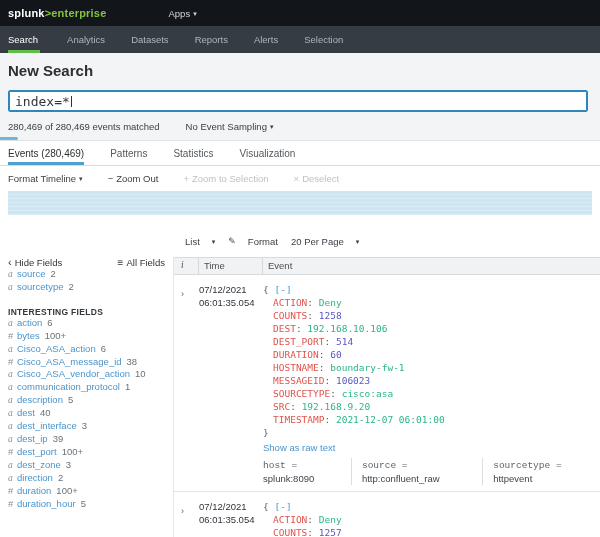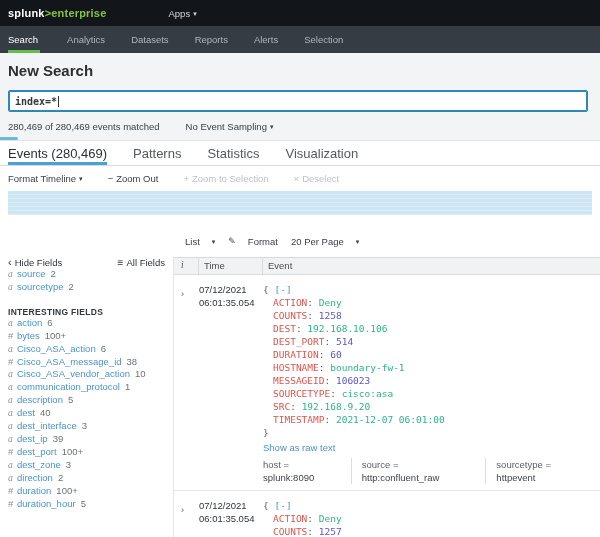--- a/index.html
+++ b/index.html
@@ -18,30 +18,30 @@
   .nav-item { font-size:9.5px; color:#aeb5bc; display:flex; align-items:center; padding:0 13px; cursor:pointer; position:relative; }
   .nav-item:first-child { padding-left:0; padding-right:16px; }
   .nav-item.active { color:#fff; }
   .nav-item.active::after { content:""; position:absolute; left:0; right:14px; bottom:0; height:3px; background:#63bd4a; }
   .nav-item:first-child.active::after { left:0; right:14px; }
 
   
   .search-header { background:#f2f4f6; padding:9px 12px 0 0; border-bottom:1px solid #e1e4e7; position:relative; }
   .page-title { font-size:15px; line-height:18px; font-weight:bold; color:#2b3033; margin:0 8px; }
   .search-box { margin:10px 0 0 8px; height:22px; background:#fff; border:1px solid #2e86ba; box-shadow:0 0 0 1px #2e86ba inset; border-radius:2px; display:flex; align-items:center; padding:0 6px; cursor:text; }
-  .search-query { font-family:"DejaVu Sans Mono", monospace; font-size:10px; color:#33373b;font-weight:bold; }
+  .search-query { font-family:"DejaVu Sans Mono", monospace; font-size:13px; color:#33373b; }
   .text-cursor { display:inline-block; width:1px; height:11px; background:#333; margin-left:1px; }
   .results-row { margin:9px 8px 0 8px; font-size:9.5px; line-height:11px; color:#3c4146; display:flex; align-items:center; }
   .sampling { margin-left:26px; display:flex; align-items:center; gap:3px; cursor:pointer; }
   .progress-strip { margin-top:5px; height:3px; position:relative; }
   .progress-fill { position:absolute; left:0; top:0; height:3px; width:18px; background:#6db8da; border-radius:0 2px 2px 0; }
 
   
   .tabs-row { height:25px; display:flex; align-items:stretch; padding:0 8px; border-bottom:1px solid #d8dbde; background:#fff; }
-  .tab { font-size:13px; display:flex; align-items:center; margin-right:26px; color:#53595f; cursor:pointer; position:relative; }
+  .tab { font-size:10px; display:flex; align-items:center; margin-right:26px; color:#53595f; cursor:pointer; position:relative; }
   .tab.active { color:#2b3033; }
   .tab.active::after { content:""; position:absolute; left:0; right:0; bottom:0; height:3px; background:#4fa0d1; }
 
   
   .tl-toolbar { height:25px; display:flex; align-items:center; padding:0 8px; gap:25px; }
   .tl-btn { font-size:9.5px; color:#3c4146; display:flex; align-items:center; gap:3px; cursor:pointer; }
   .tl-btn.disabled { color:#bcc2c8; cursor:default; }
   .tl-icon { font-size:9.5px; }
 
   
@@ -86,21 +86,21 @@
   .jpunct { color:#5a6167; }
   .jkey { color:#de544c; }
   .jstr { color:#2cb589; }
   .jnum { color:#5a57c8; }
   .jlink { color:#4b94cc; cursor:pointer; }
   .raw-link { font-size:9.5px; color:#4b94cc; margin-top:2px; line-height:13px; cursor:pointer; }
   .meta-row { margin-top:4px; font-size:9.5px; line-height:13px; display:flex; }
   .meta-item { padding:0 10px; border-right:1px solid #dcdfe2; cursor:pointer; }
   .meta-item:first-child { padding-left:0; }
   .meta-item:last-child { border-right:none; }
-  .mname { color:#5a6269; }
+  .mname { color:#5a6269;font-family:Liberation Mono, monospace; }
   .mval { color:#3f454b; }
 </style>
 </head>
 <body>
 
 <div class="topbar">
   <div class="logo"><span>splunk</span><span class="sec">&gt;enterprise</span></div>
   <div class="apps">
     <span>Apps</span>
     <span class="caret">▾</span>

